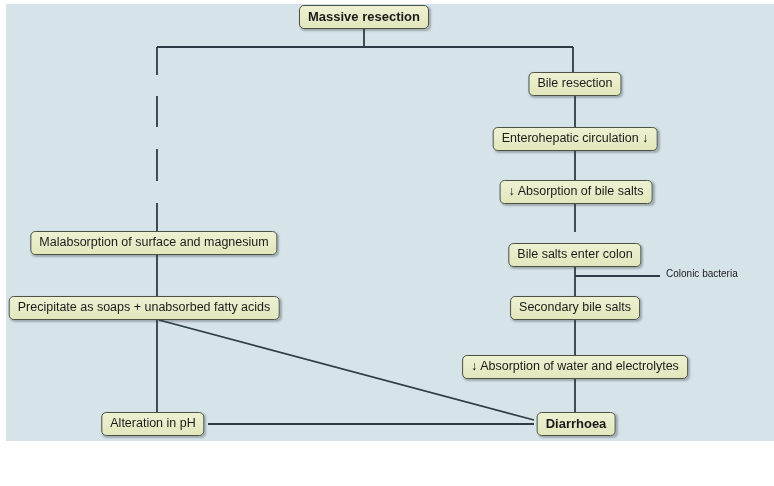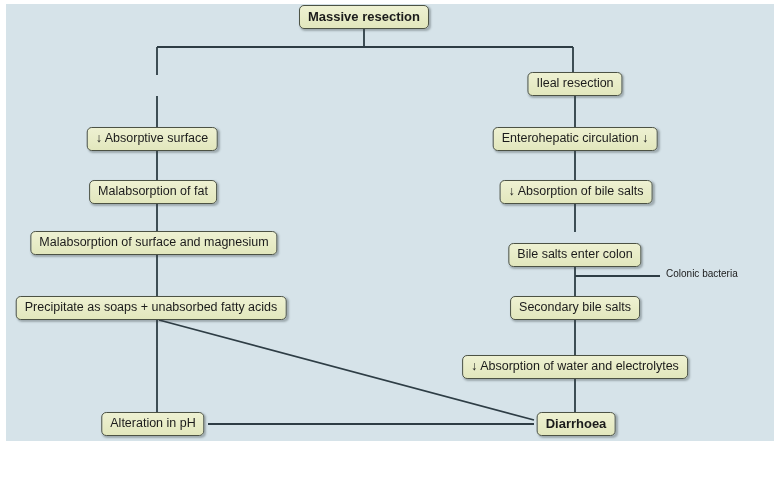--- a/index.html
+++ b/index.html
@@ -84,31 +84,29 @@
       M575 378 V413
       M575 276 H660
       M159 320 L534 420
       M208 424 H534
     "></path>
   </svg>
 
   <div class="node bold" style="left:364px;top:5px">Massive resection</div>
 
 
-  <div class="node" style="left:152px;top:127px">↓ Absorptive surface</div>
 
-  <div class="node" style="left:153px;top:180px">Malabsorption of fat</div>
 
   <div class="node" style="left:154px;top:231px">Malabsorption of surface and magnesium</div>
 
-  <div class="node" style="left:151px;top:296px">Precipitate as soaps + unabsorbed fatty acids</div>
+  <div class="node" style="left:144px;top:296px">Precipitate as soaps + unabsorbed fatty acids</div>
 
   <div class="node" style="left:153px;top:412px">Alteration in pH</div>
 
-  <div class="node" style="left:575px;top:72px">Ileal resection</div>
+  <div class="node" style="left:575px;top:72px">Bile resection</div>
 
   <div class="node" style="left:576px;top:180px">↓ Absorption of bile salts</div>
 
   <div class="node" style="left:575px;top:127px">Enterohepatic circulation ↓</div>
 
   <div class="node" style="left:575px;top:243px">Bile salts enter colon</div>
 
   <div class="side-label" style="left:666px;top:268px">Colonic bacteria</div>
 
   <div class="node" style="left:575px;top:296px">Secondary bile salts</div>

